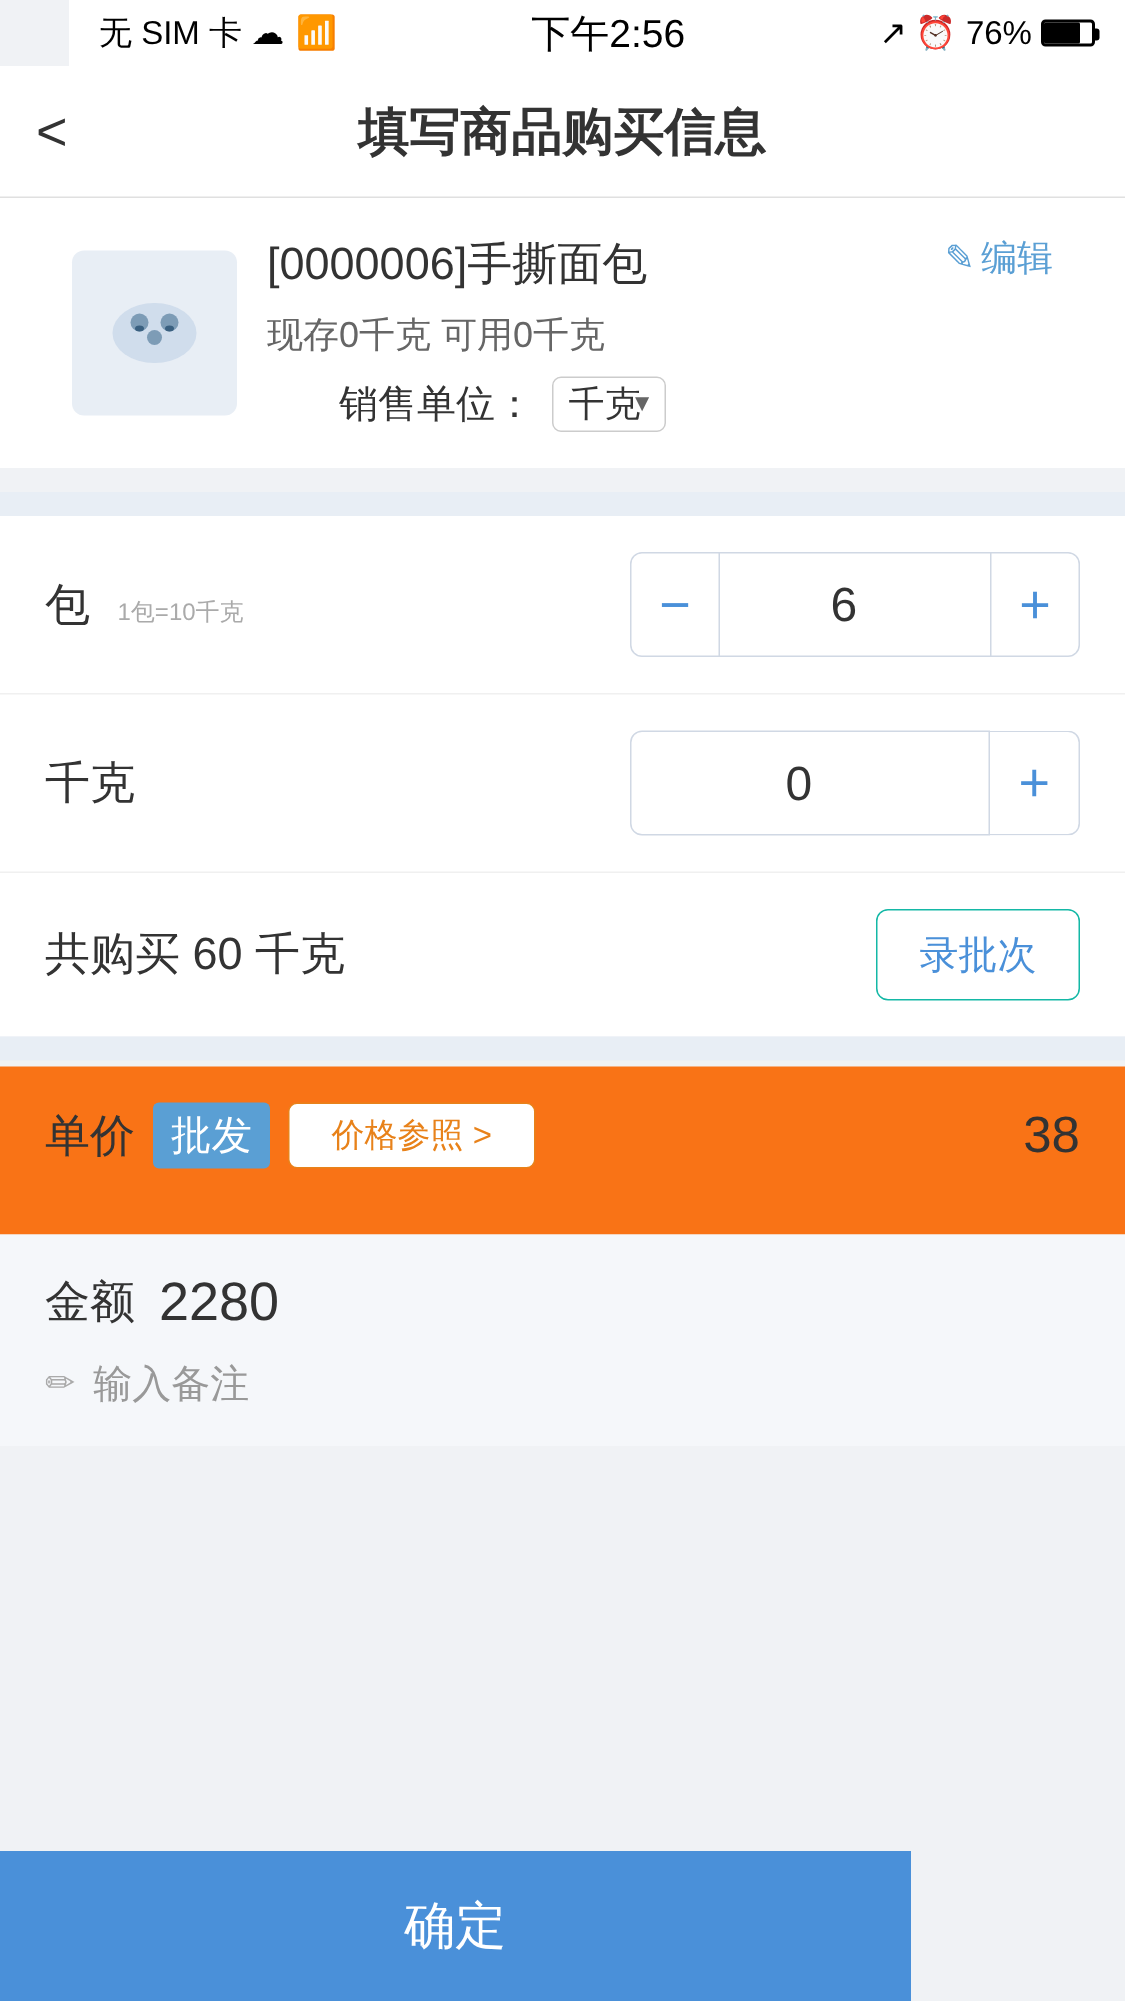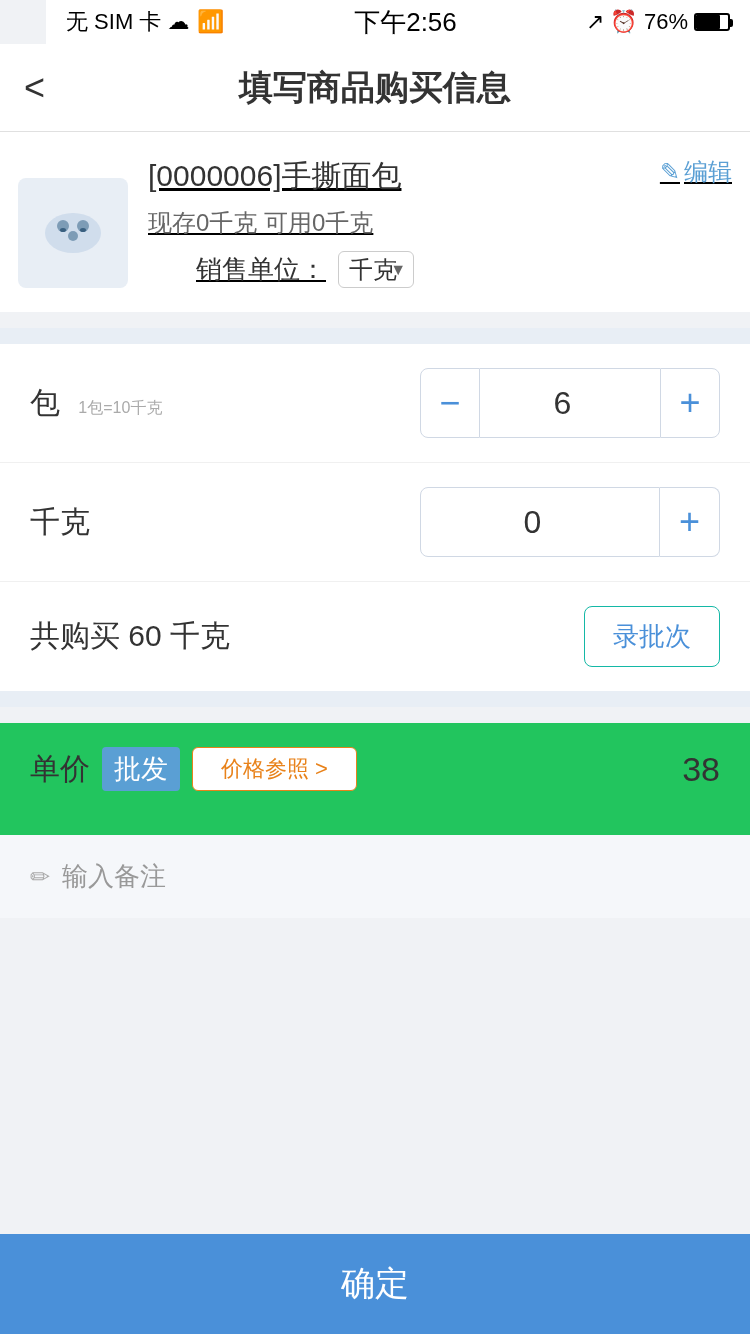--- a/index.html
+++ b/index.html
@@ -47,26 +47,25 @@
     }
     .nav-title {
       font-size: 34px;
       font-weight: 600;
       color: #333;
     }
 
     
     .product-card {
       background: #fff;
-      padding: 24px 18px;
-      display: flex;
-      align-items: flex-end;
+      padding: 24px 48px;
+      display: flex;
+      align-items: center;
       gap: 20px;
       margin-bottom: 16px;
-      text-decoration: underline;
     }
     .product-thumb {
       width: 110px;
       height: 110px;
       background: #e8eef5;
       border-radius: 8px;
       display: flex;
       align-items: center;
       justify-content: center;
       flex-shrink: 0;
@@ -213,22 +212,22 @@
       color: #4a90d9;
       background: #fff;
       border-radius: 8px;
       padding: 12px 28px;
       font-size: 26px;
       cursor: pointer;
     }
 
     
     .price-section {
-      background: #22c55e;
-      margin-top: 16px;
+      background: #f97316;
+      margin-top: 4px;
       padding: 24px 30px;
     }
     .price-row {
       display: flex;
       align-items: center;
       justify-content: space-between;
       margin-bottom: 20px;
     }
     .price-left {
       display: flex;
@@ -298,21 +297,21 @@
       background: #f0f2f5;
       flex: 1;
       min-height: 300px;
     }
 
     
     .confirm-btn {
       position: fixed;
       bottom: 0;
       left: 0;
-      width: 750px;
+      width: 607px;
       height: 100px;
       background: #4a90d9;
       color: #fff;
       font-size: 34px;
       border: none;
       cursor: pointer;
       display: flex;
       align-items: center;
       justify-content: center;
     }
@@ -434,20 +433,24 @@
     <div class="price-left">
       <span class="price-label">单价</span>
       <span class="price-tag">批发</span>
       <button class="price-ref-btn">价格参照 &gt;</button>
     </div>
     <span class="price-value">38</span>
   </div>
 </div>
 
 <div class="amount-section">
+  <div class="amount-row">
+    <span class="amount-label">金额</span>
+    <span class="amount-value">2280</span>
+  </div>
   <div class="remark-row">
     <span style="color:#aaa; font-size:24px;">✏</span>
     <span class="remark-text">输入备注</span>
   </div>
 </div>
 
 <div class="bottom-area"></div>
 
 <button class="confirm-btn">确定</button>
 

